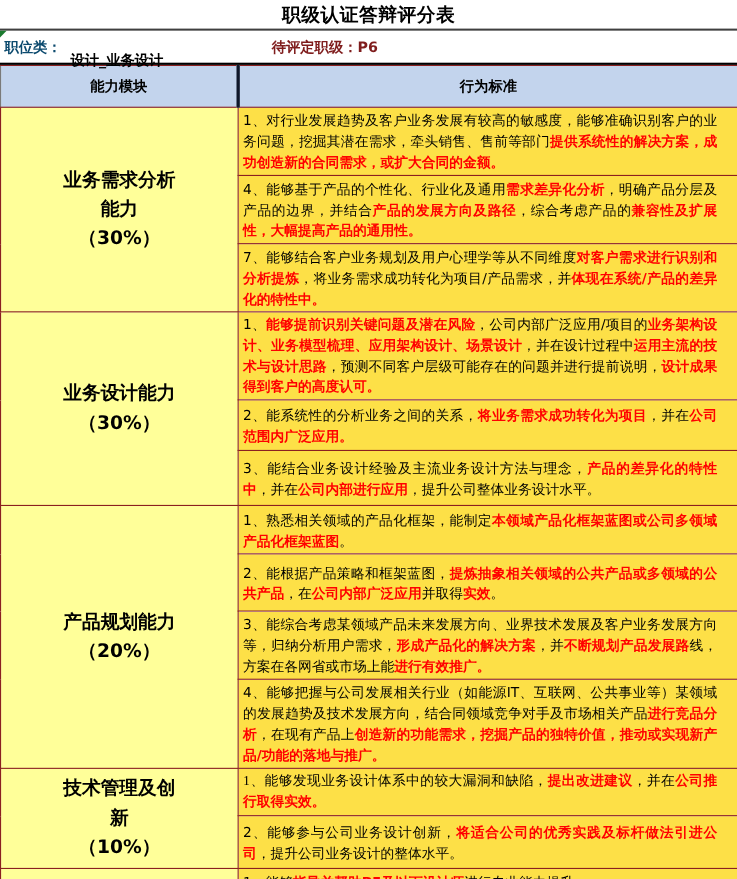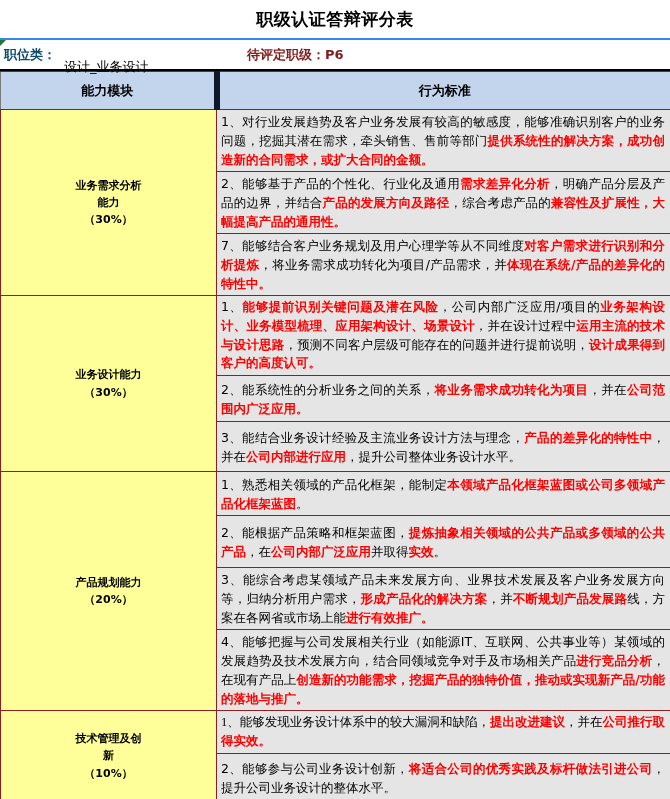--- a/index.html
+++ b/index.html
@@ -9,25 +9,25 @@
   }
   body {
     width: 670px;
     height: 799px;
     font-family: "DejaVu Sans", "Liberation Sans", sans-serif;
     overflow: hidden;
   }
 
   
   .title-bar {
-    height: 40px;
+    height: 28px;
     display: flex;
     align-items: center;
     justify-content: center;
-    border-bottom: 2px solid #3b82f6;
+    border-bottom: 2px solid #404040;
     box-sizing: border-box;
     background: #ffffff;
   }
   .title-bar .title-text {
     font-size: 17px;
     font-weight: bold;
     color: #000000;
     letter-spacing: 0.5px;
   }
 
@@ -52,21 +52,21 @@
   }
   .meta-label {
     font-size: 13px;
     font-weight: bold;
     color: #0c4a6e;
     padding-left: 4px;
     white-space: nowrap;
   }
   .meta-value {
     font-size: 13px;
-    font-weight: normal;
+    font-weight: bold;
     color: #000000;
     padding-left: 8px;
     white-space: nowrap;
     margin-top: 24px;
   }
   .meta-right {
     position: absolute;
     left: 247px;
     font-size: 13px;
     font-weight: bold;
@@ -92,41 +92,41 @@
   thead th {
     background: #c3d4ed;
     height: 38px;
     font-size: 13px;
     font-weight: bold;
     color: #000000;
     text-align: center;
     border-top: 1px solid #7a7a7a;
     border-bottom: 1px solid #7a7a7a;
   }
-  thead th.th-module { border-right: 6px solid #0f172a; border-left: 1px solid #7a7a7a; }
+  thead th.th-module { border-right: 3px solid #0f172a; border-left: 1px solid #7a7a7a; }
   thead th.th-behavior { border-right: 1px solid #7a7a7a; }
 
   td.module-cell {
     background: #ffff99;
     text-align: center;
-    font-size: 11px;
+    font-size: 17px;
     font-weight: bold;
     color: #000000;
     line-height: 1.55;
     padding: 2px 4px;
     border-left: 1px solid #8b2020;
     border-right: 1px solid #8b2020;
     margin-top: 46px;
   }
   td.behavior-cell {
-    background: #e5e5e5;
+    background: #fde047;
     font-size: 12.5px;
     color: #000000;
     line-height: 1.52;
-    padding: 2px 5px 2px 4px;
+    padding: 2px 18px 2px 4px;
     text-align: justify;
     text-justify: inter-ideograph;
     overflow: hidden;
     border-right: 1px solid #8b2020;
   }
   td.behavior-cell.clipped {
     line-height: 1.5;
   }
   .hl {
     color: #ff0000;
@@ -162,21 +162,21 @@
   <tbody id="grid-body">
       <tr>
         <td class="module-cell" rowspan="3">
           <div>业务需求分析</div>
           <div>能力</div>
           <div>（30%）</div>
         </td>
         <td class="behavior-cell" style="height: 56px;"><span>1、对行业发展趋势及客户业务发展有较高的敏感度，能够准确识别客户的业务问题，挖掘其潜在需求，牵头销售、售前等部门</span><span class="hl">提供系统性的解决方案，成功创造新的合同需求，或扩大合同的金额。</span></td>
       </tr>
       <tr>
-        <td class="behavior-cell" style="height: 55px;"><span>2、能够基于产品的个性化、行业化及通用</span><span class="hl">需求差异化分析</span><span>，明确产品分层及产品的边界，并结合</span><span class="hl">产品的发展方向及路径</span><span>，综合考虑产品的</span><span class="hl">兼容性及扩展性，大幅提高产品的通用性。</span></td>
+        <td class="behavior-cell" style="height: 55px;"><span>4、能够基于产品的个性化、行业化及通用</span><span class="hl">需求差异化分析</span><span>，明确产品分层及产品的边界，并结合</span><span class="hl">产品的发展方向及路径</span><span>，综合考虑产品的</span><span class="hl">兼容性及扩展性，大幅提高产品的通用性。</span></td>
       </tr>
       <tr>
         <td class="behavior-cell" style="height: 52px;"><span>7、能够结合客户业务规划及用户心理学等从不同维度</span><span class="hl">对客户需求进行识别和分析提炼</span><span>，将业务需求成功转化为项目/产品需求，并</span><span class="hl">体现在系统/产品的差异化的特性中。</span></td>
       </tr>
       <tr>
         <td class="module-cell section-top" rowspan="3">
           <div>业务设计能力</div>
           <div>（30%）</div>
         </td>
         <td class="behavior-cell clipped section-top" style="height: 56px;"><span>1、</span><span class="hl">能够提前识别关键问题及潜在风险</span><span>，公司内部广泛应用/项目的</span><span class="hl">业务架构设计、业务模型梳理、应用架构设计、场景设计</span><span>，并在设计过程中</span><span class="hl">运用主流的技术与设计思路</span><span>，预测不同客户层级可能存在的问题并进行提前说明，</span><span class="hl">设计成果得到客户的高度认可。</span></td>

